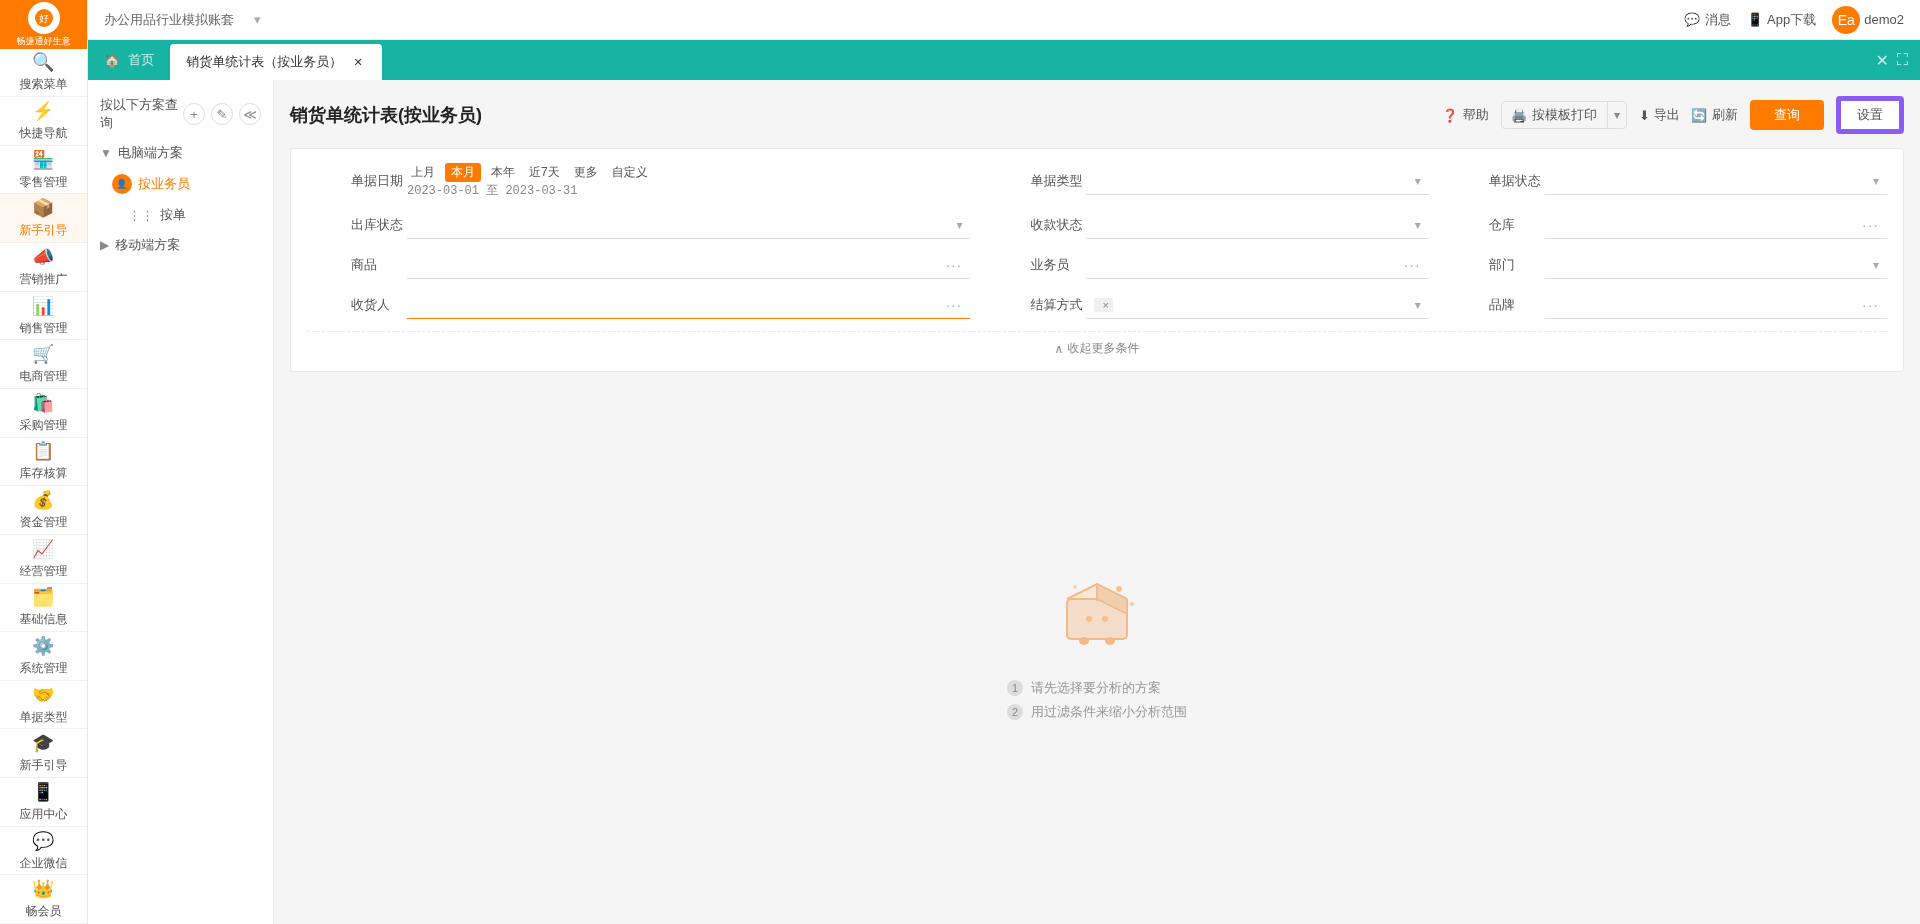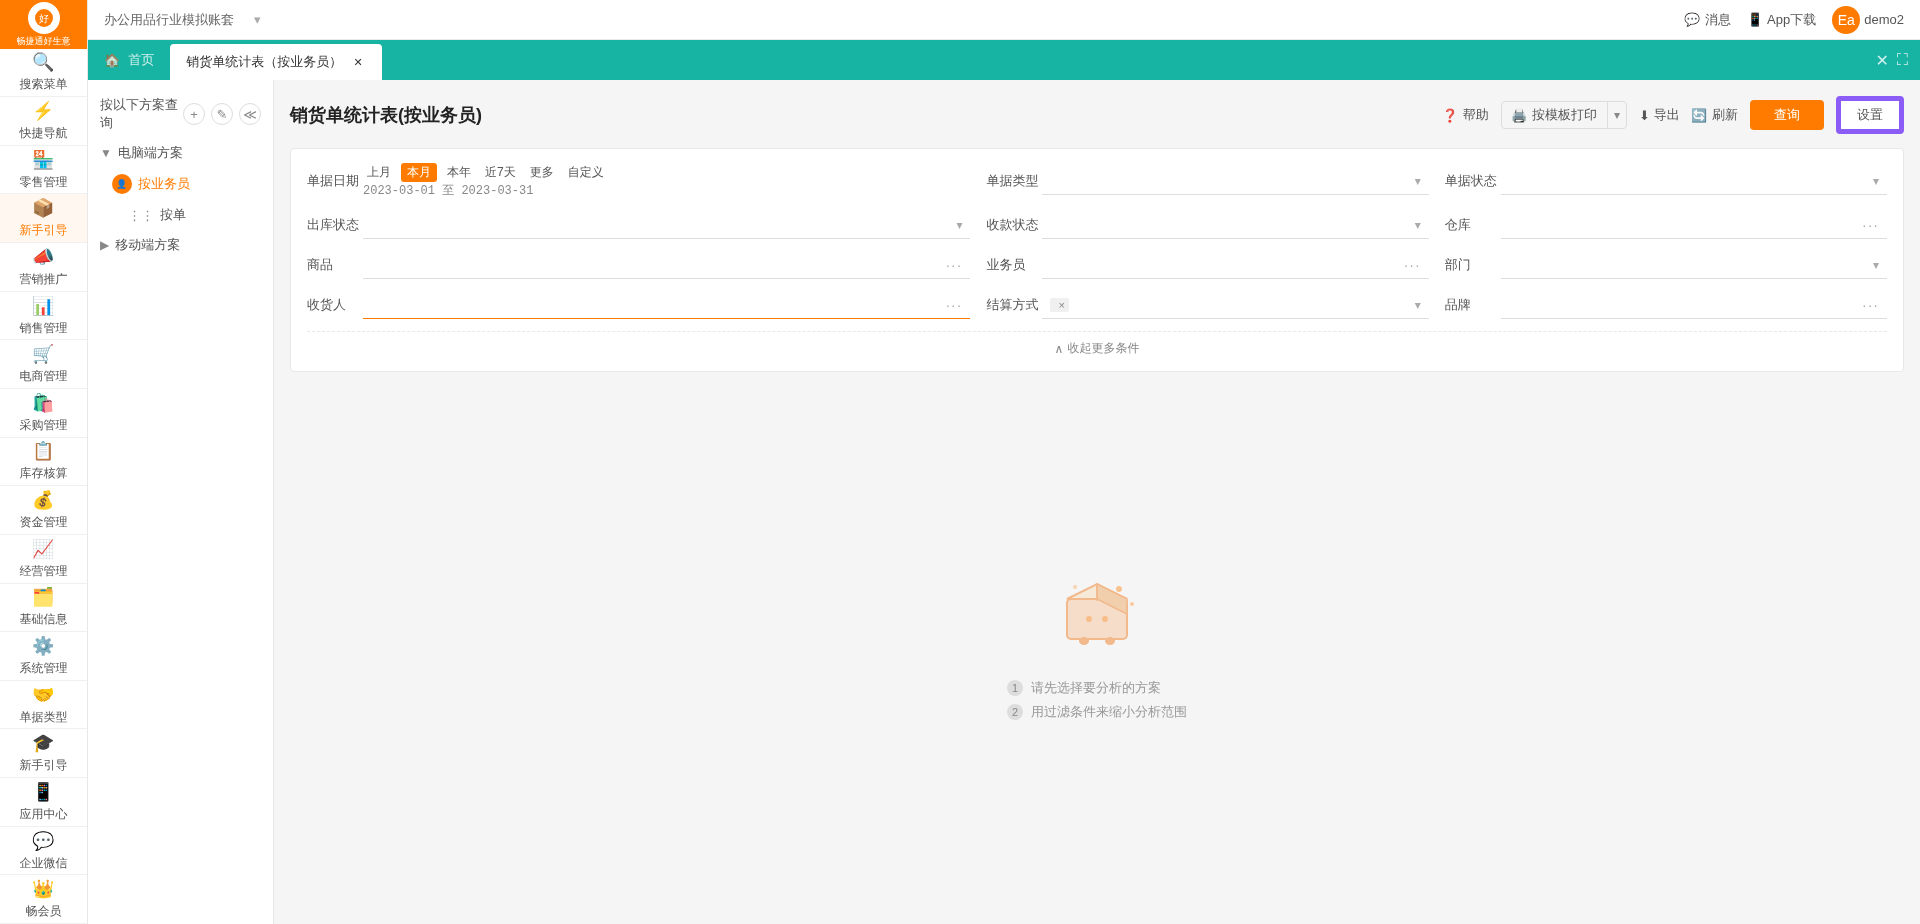--- a/index.html
+++ b/index.html
@@ -306,20 +306,21 @@
       display: flex;
       align-items: center;
       flex: 1;
     }
     .filter-label {
       color: #555;
       font-size: 13px;
       white-space: nowrap;
       min-width: 56px;
       flex-shrink: 0;
+      margin-left: 44px;
     }
     .filter-control {
       flex: 1;
       border: none;
       border-bottom: 1px solid #ddd;
       padding: 4px 8px;
       font-size: 13px;
       color: #333;
       background: transparent;
       outline: none;

